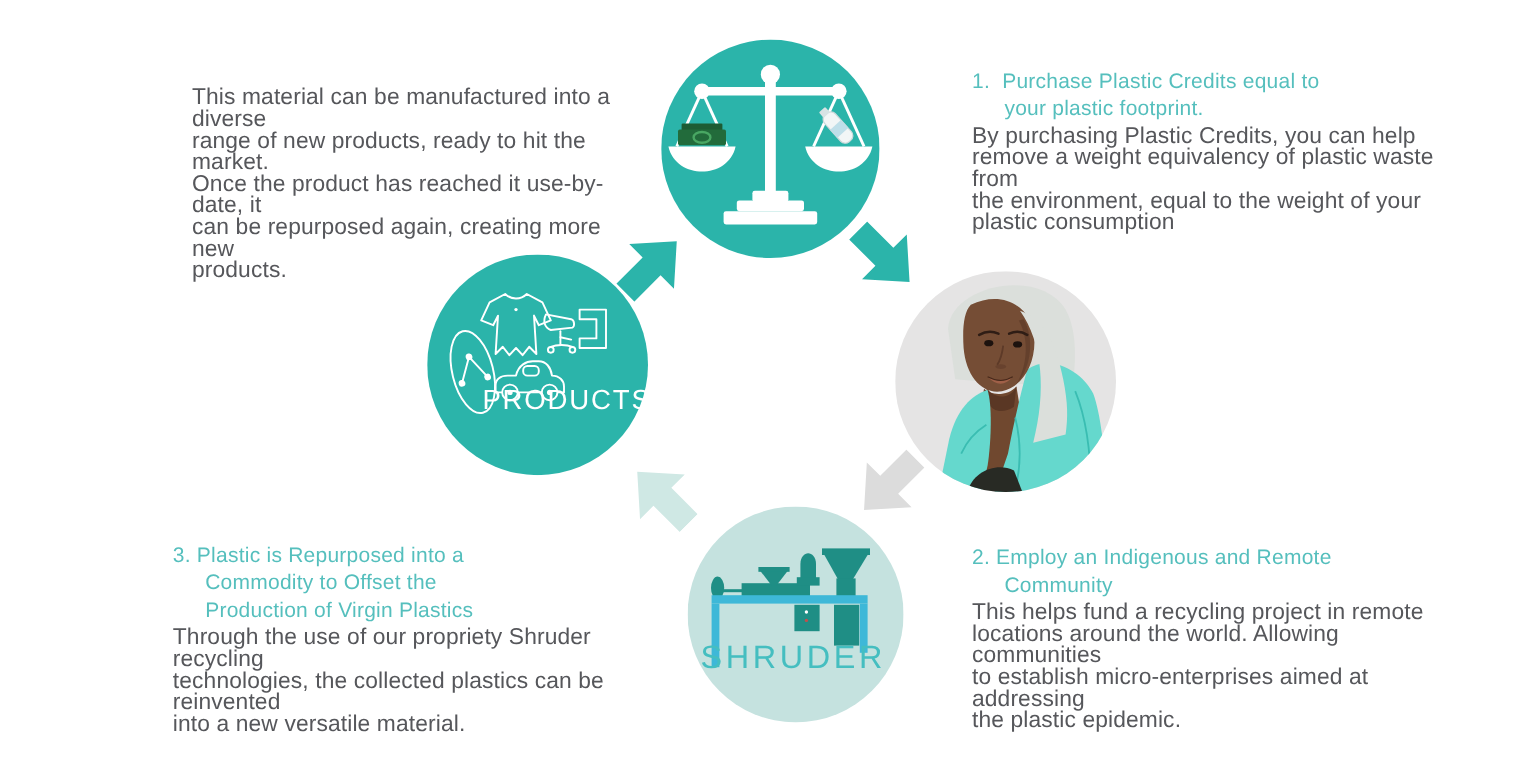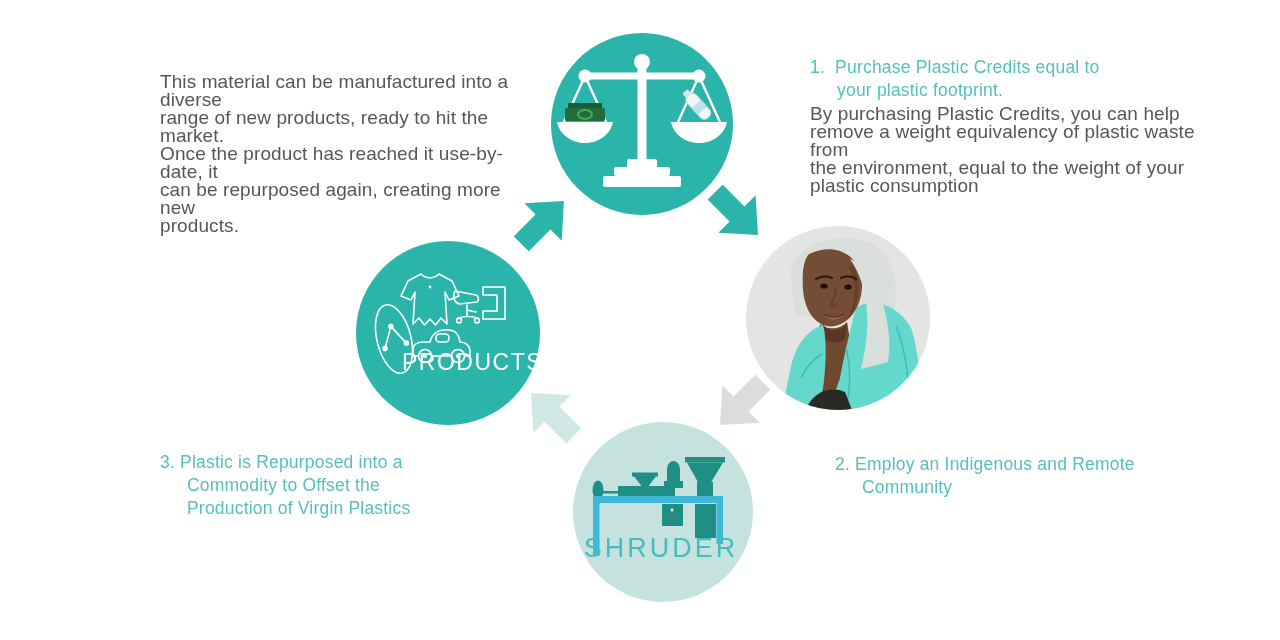--- a/index.html
+++ b/index.html
@@ -24,27 +24,27 @@
   .step{position:absolute;}
   .step .title{
     margin:0;font-size:17.5px;line-height:23px;font-weight:400;
     color:var(--title_teal);padding-left:27px;text-indent:-27px;letter-spacing:.2px;
   }
   .step .body{
     margin:3px 0 0 0;font-size:19px;line-height:18px;font-weight:400;
     color:var(--body_text);letter-spacing:.1px;
   }
   .step-1{left:810px;top:56px;width:400px;}
-  .step-2{left:810px;top:453px;width:400px;margin-left:25px;}
-  .step-3{left:160px;top:451px;width:400px;}
+  .step-2{left:810px;top:453px;width:400px;}
+  .step-3{left:144px;top:451px;width:400px;}
   .step-4{left:160px;top:70px;width:360px;}
   .circle{position:absolute;}
   .circle svg{display:block;width:100%;height:100%;}
   .circle-scale{left:551px;top:33px;width:182px;height:182px;}
-  .circle-products{left:356px;top:241px;width:184px;height:184px;}
+  .circle-products{left:356px;top:212px;width:184px;height:184px;}
   .circle-person{left:746px;top:226px;width:184px;height:184px;}
   .circle-shruder{left:573px;top:422px;width:180px;height:180px;}
   .arrow{position:absolute;width:62px;height:58px;}
   .arrow svg{display:block;width:100%;height:100%;}
   .arrow-1{left:512px;top:193px;transform:rotate(-45deg);}
   .arrow-2{left:706px;top:185px;transform:rotate(45deg);}
   .arrow-3{left:710px;top:375px;transform:rotate(135deg);}
   .arrow-4{left:521px;top:385px;transform:rotate(-135deg);}
   .fill-teal{fill:var(--teal);}
   .fill-gray-arrow{fill:var(--gray_arrow);}
@@ -58,24 +58,26 @@
 
 <div class="canvas">
 
   <section class="step step-1">
     <h3 class="title">1.&nbsp; Purchase Plastic Credits equal to<br>your plastic footprint.</h3>
     <p class="body">By purchasing Plastic Credits, you can help<br>remove a weight equivalency of plastic waste from<br>the environment, equal to the weight of your<br>plastic consumption</p>
   </section>
 
   <section class="step step-2">
     <h3 class="title">2. Employ an Indigenous and Remote<br>Community</h3>
+    <p class="body">This helps fund a recycling project in remote<br>locations around the world. Allowing communities<br>to establish micro-enterprises aimed at addressing<br>the plastic epidemic.</p>
   </section>
 
   <section class="step step-3">
     <h3 class="title">3. Plastic is Repurposed into a<br>Commodity to Offset the<br>Production of Virgin Plastics</h3>
+    <p class="body">Through the use of our propriety Shruder recycling<br>technologies, the collected plastics can be reinvented<br>into a new versatile material.</p>
   </section>
 
   <section class="step step-4">
     <p class="body">This material can be manufactured into a diverse<br>range of new products, ready to hit the market.<br>Once the product has reached it use-by-date, it<br>can be repurposed again, creating more new<br>products.</p>
   </section>
 
   <div class="circle circle-scale">
     <svg viewBox="0 0 182 182">
       <circle cx="91" cy="91" r="91" class="fill-teal"></circle>
       <g fill="#ffffff">

